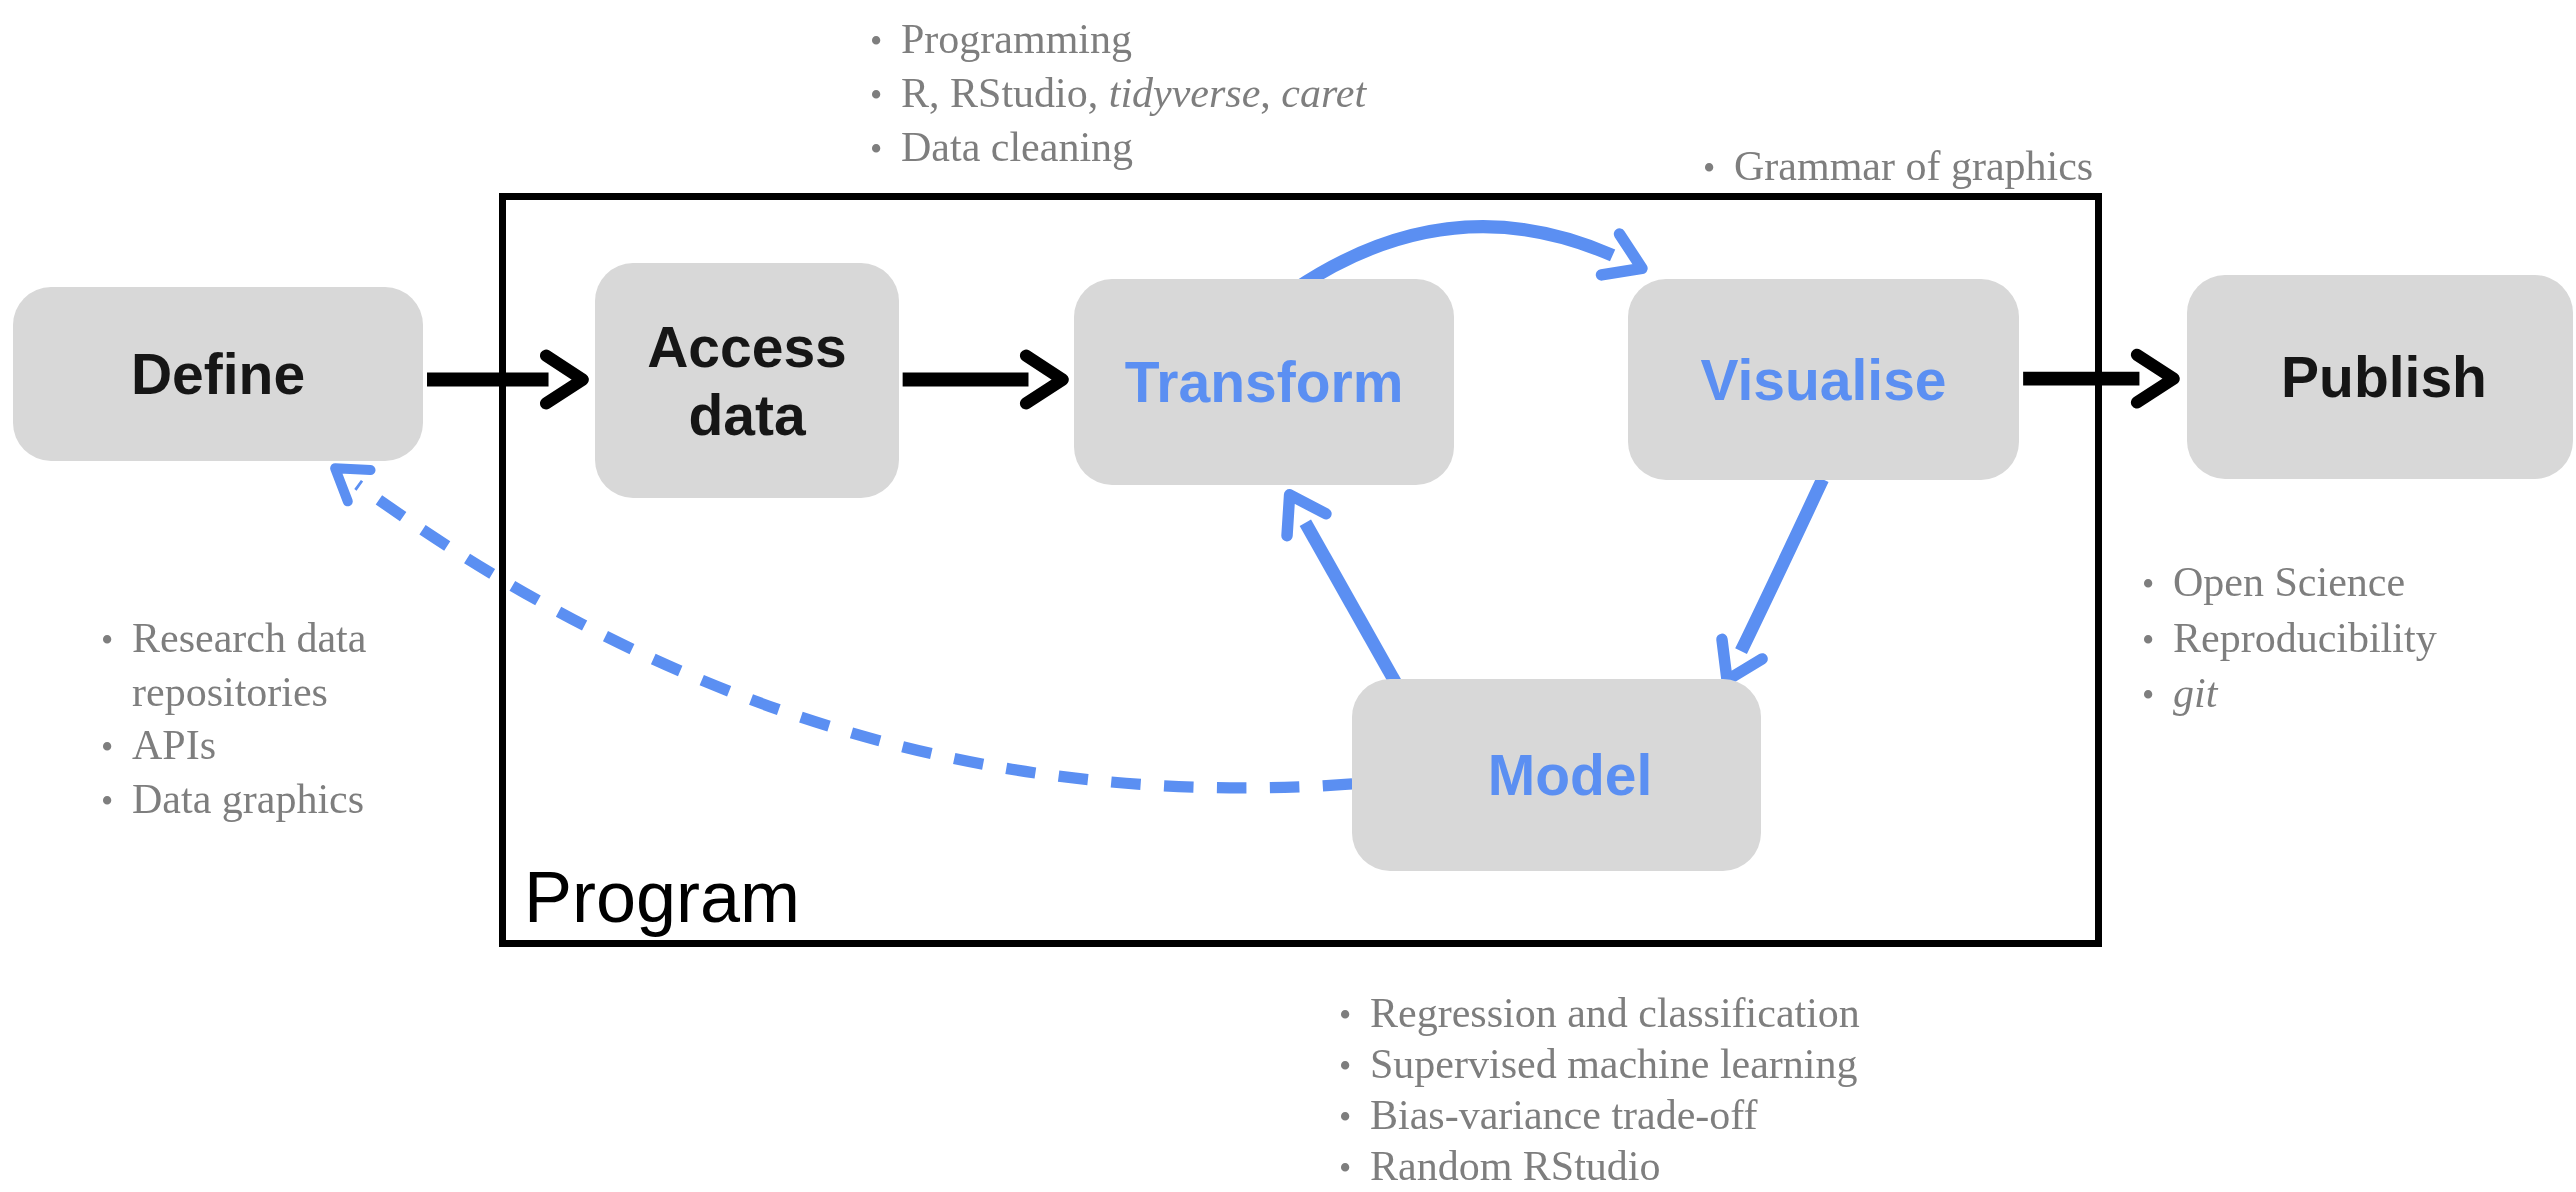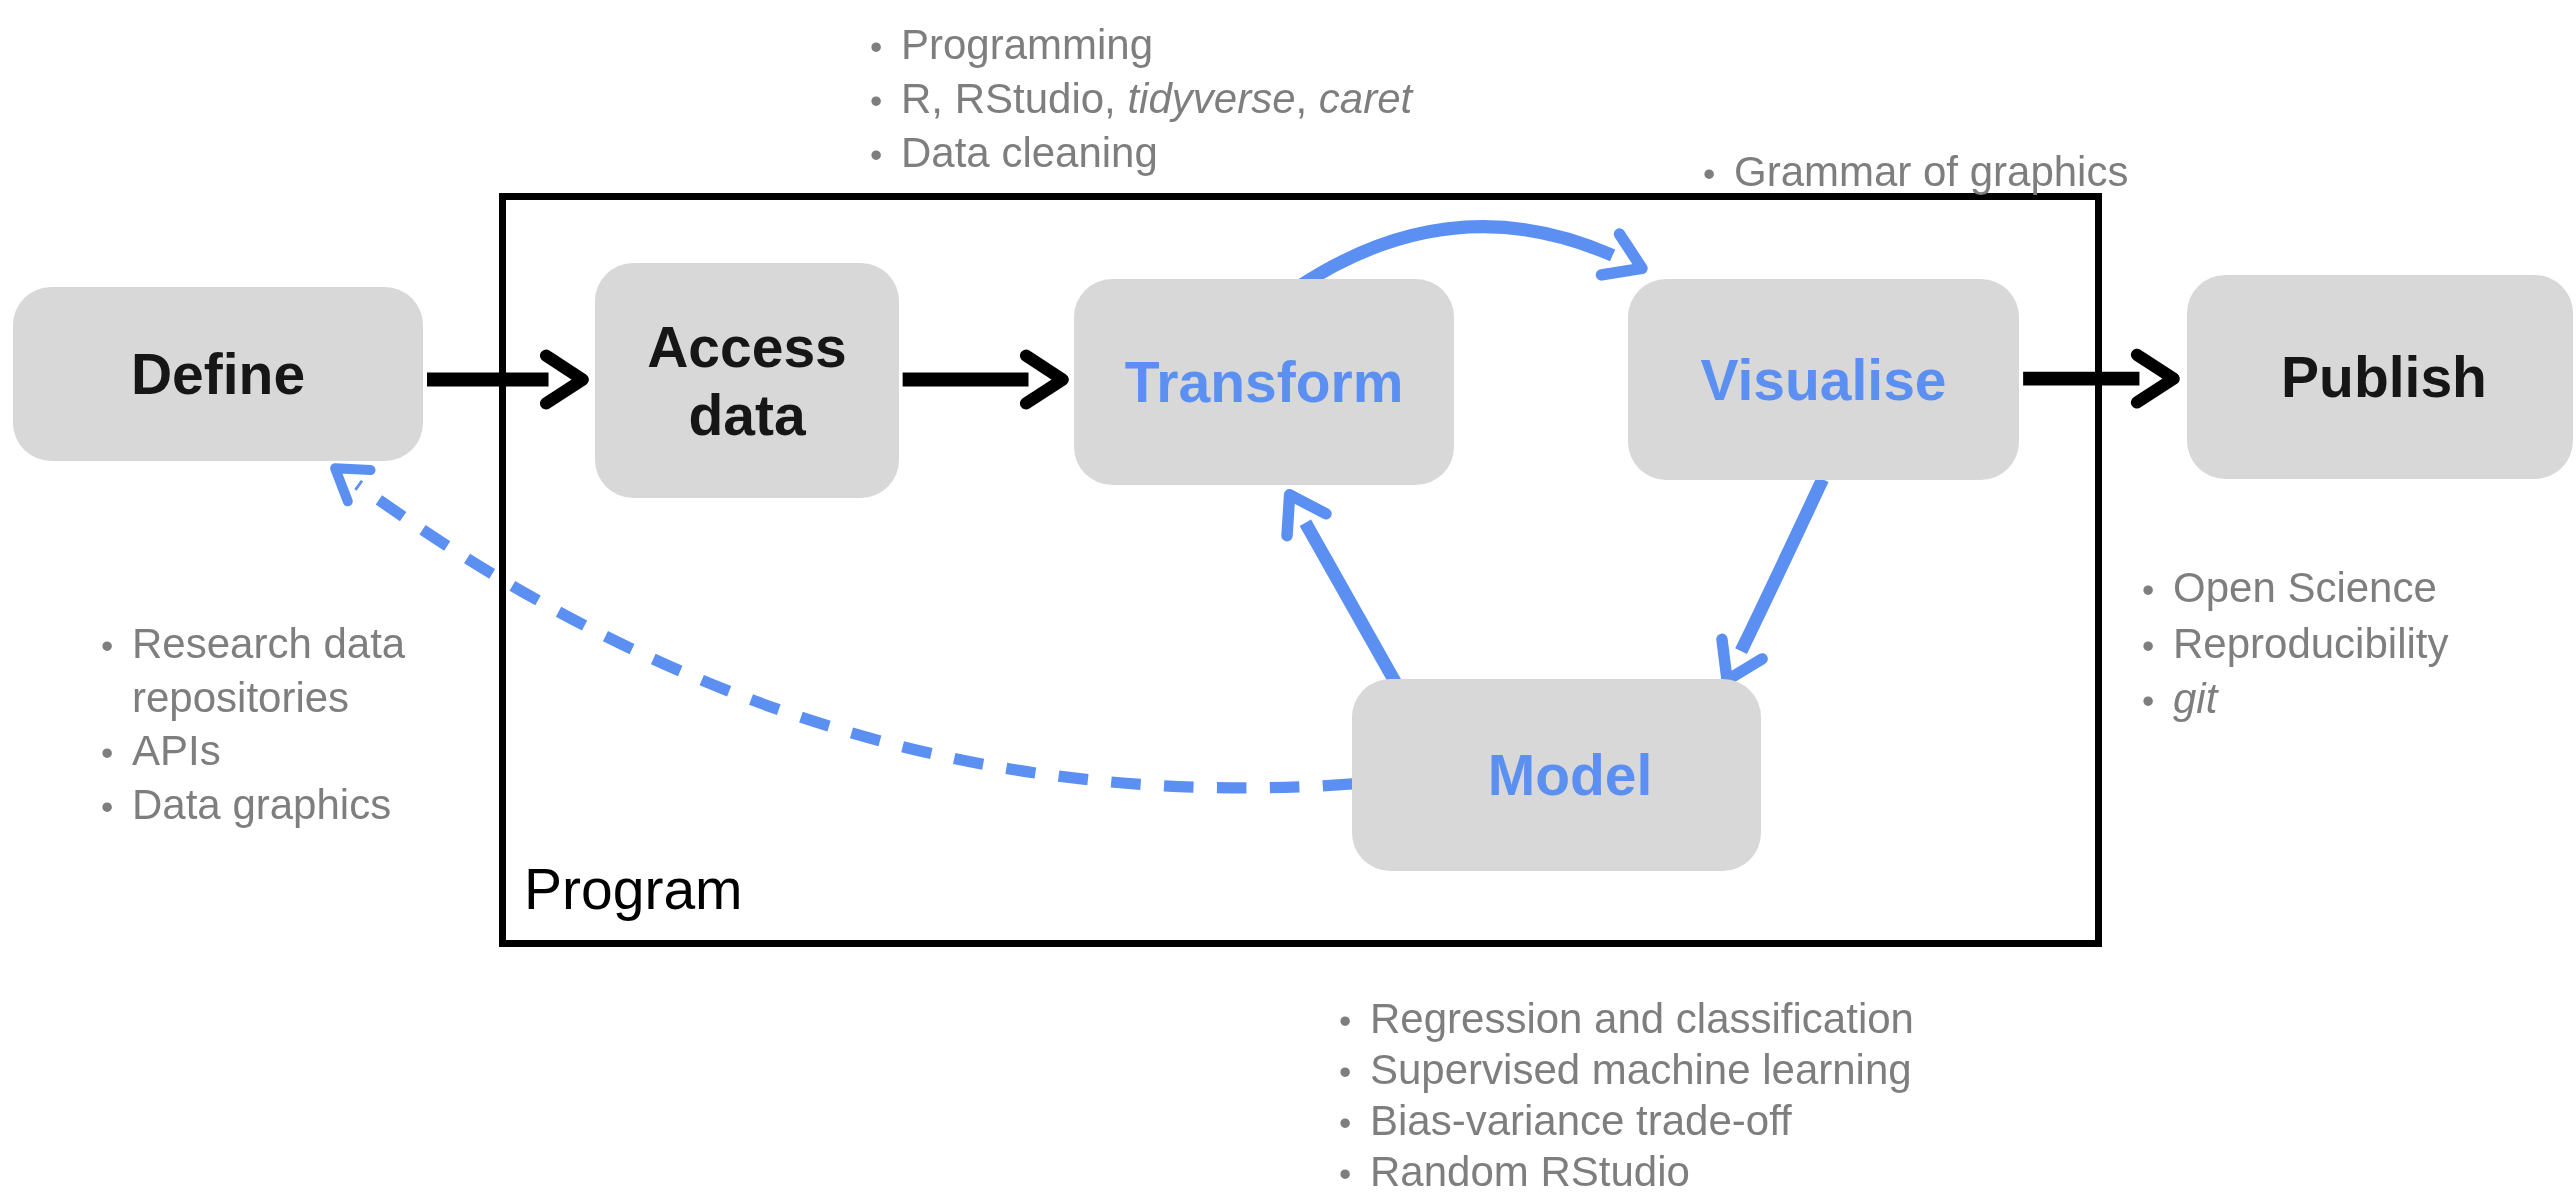--- a/index.html
+++ b/index.html
@@ -14,21 +14,21 @@
   .program-box{
     position:absolute;
     left:499px;top:193px;width:1603px;height:754px;
     border:7.8px solid #000;
     box-sizing:border-box;
     background:transparent;
   }
   .program-label{
     position:absolute;
     left:524px;top:856px;
-    font-size:57px;color:#000;
+    font-size:72px;color:#000;
     white-space:nowrap;
   }
   
   .node{
     position:absolute;
     background:var(--box-fill);
     border-radius:38px;
     display:flex;align-items:center;justify-content:center;
     font-size:57px;font-weight:bold;color:#161616;
     text-align:center;white-space:pre-line;line-height:68px;
@@ -44,21 +44,21 @@
   svg.arrows{position:absolute;left:0;top:0;width:2576px;height:1193px;}
   .black-arrow{stroke:#000;stroke-width:16;fill:none;}
   .blue-arrow{stroke:var(--accent-blue);stroke-width:15;fill:none;}
   .blue-dashed{stroke:var(--accent-blue);stroke-width:13;fill:none;stroke-dasharray:34 27;}
   .mk-black{stroke:#000;fill:none;}
   .mk-blue{stroke:var(--accent-blue);fill:none;}
   
   .note-line{
     position:absolute;
     font-size:42px;color:var(--note-gray);
-    white-space:nowrap;line-height:62px;
+    white-space:nowrap;line-height:50px;font-family:Liberation Serif, serif;
   }
   .note-line .bullet{
     display:inline-block;width:31px;
     font-size:35px;color:var(--note-gray);
   }
   .note-line .indent{display:inline-block;width:31px;}
   .it{font-style:italic;}
 </style>
 </head>
 <body>

